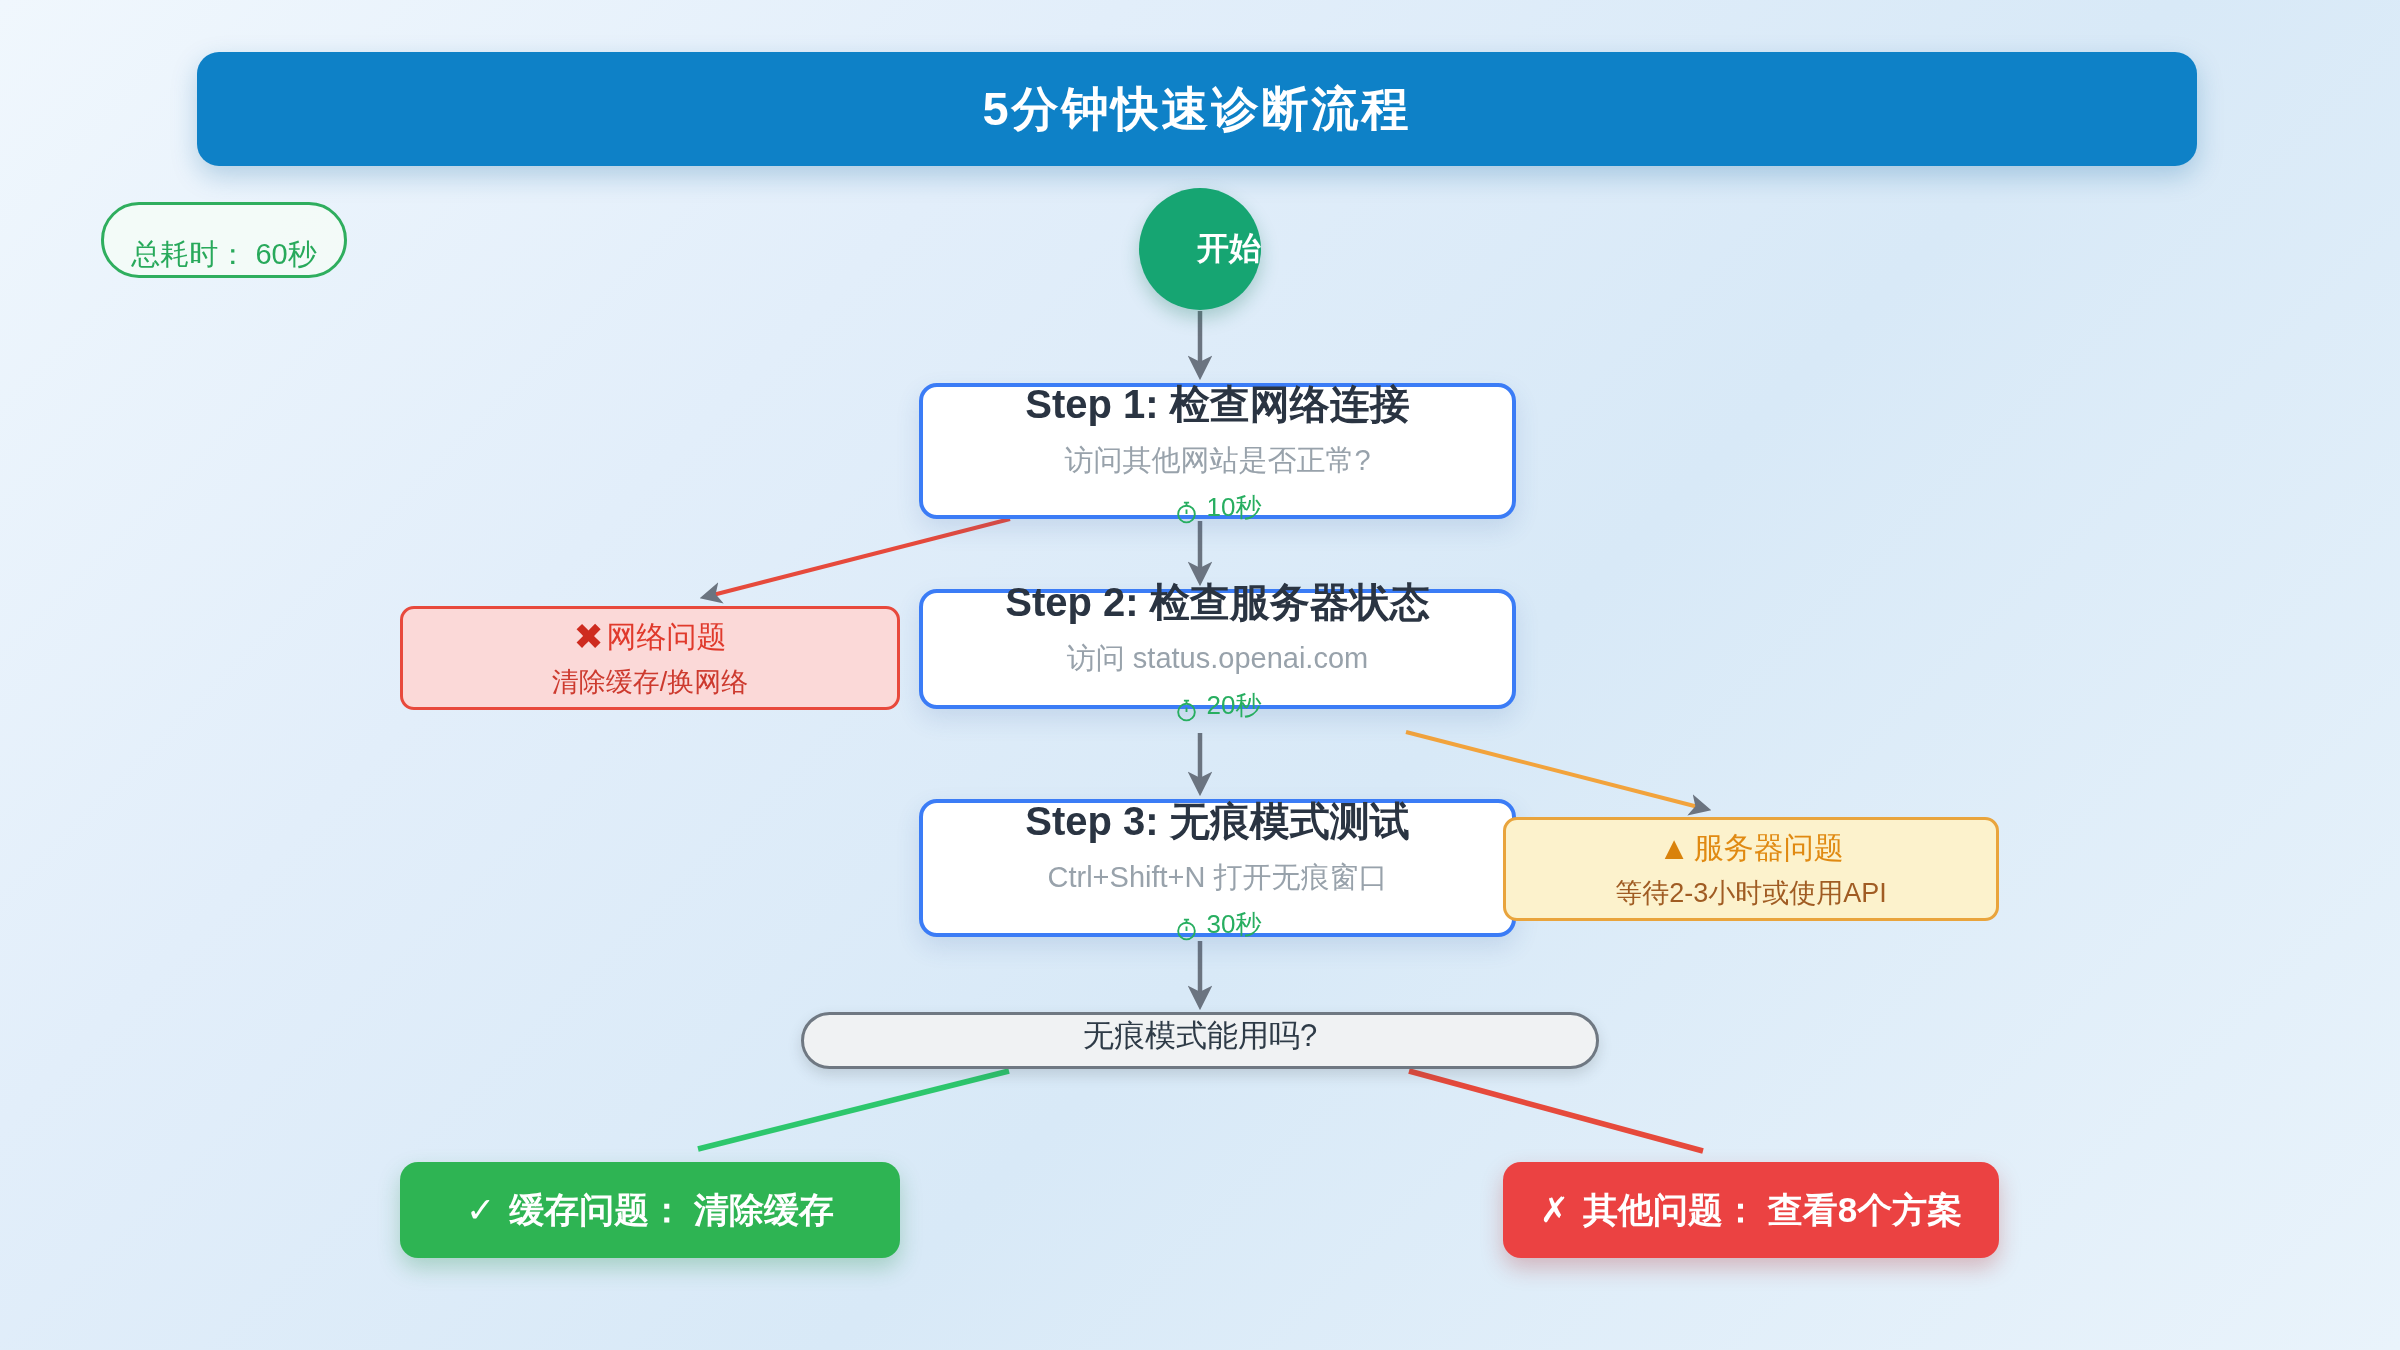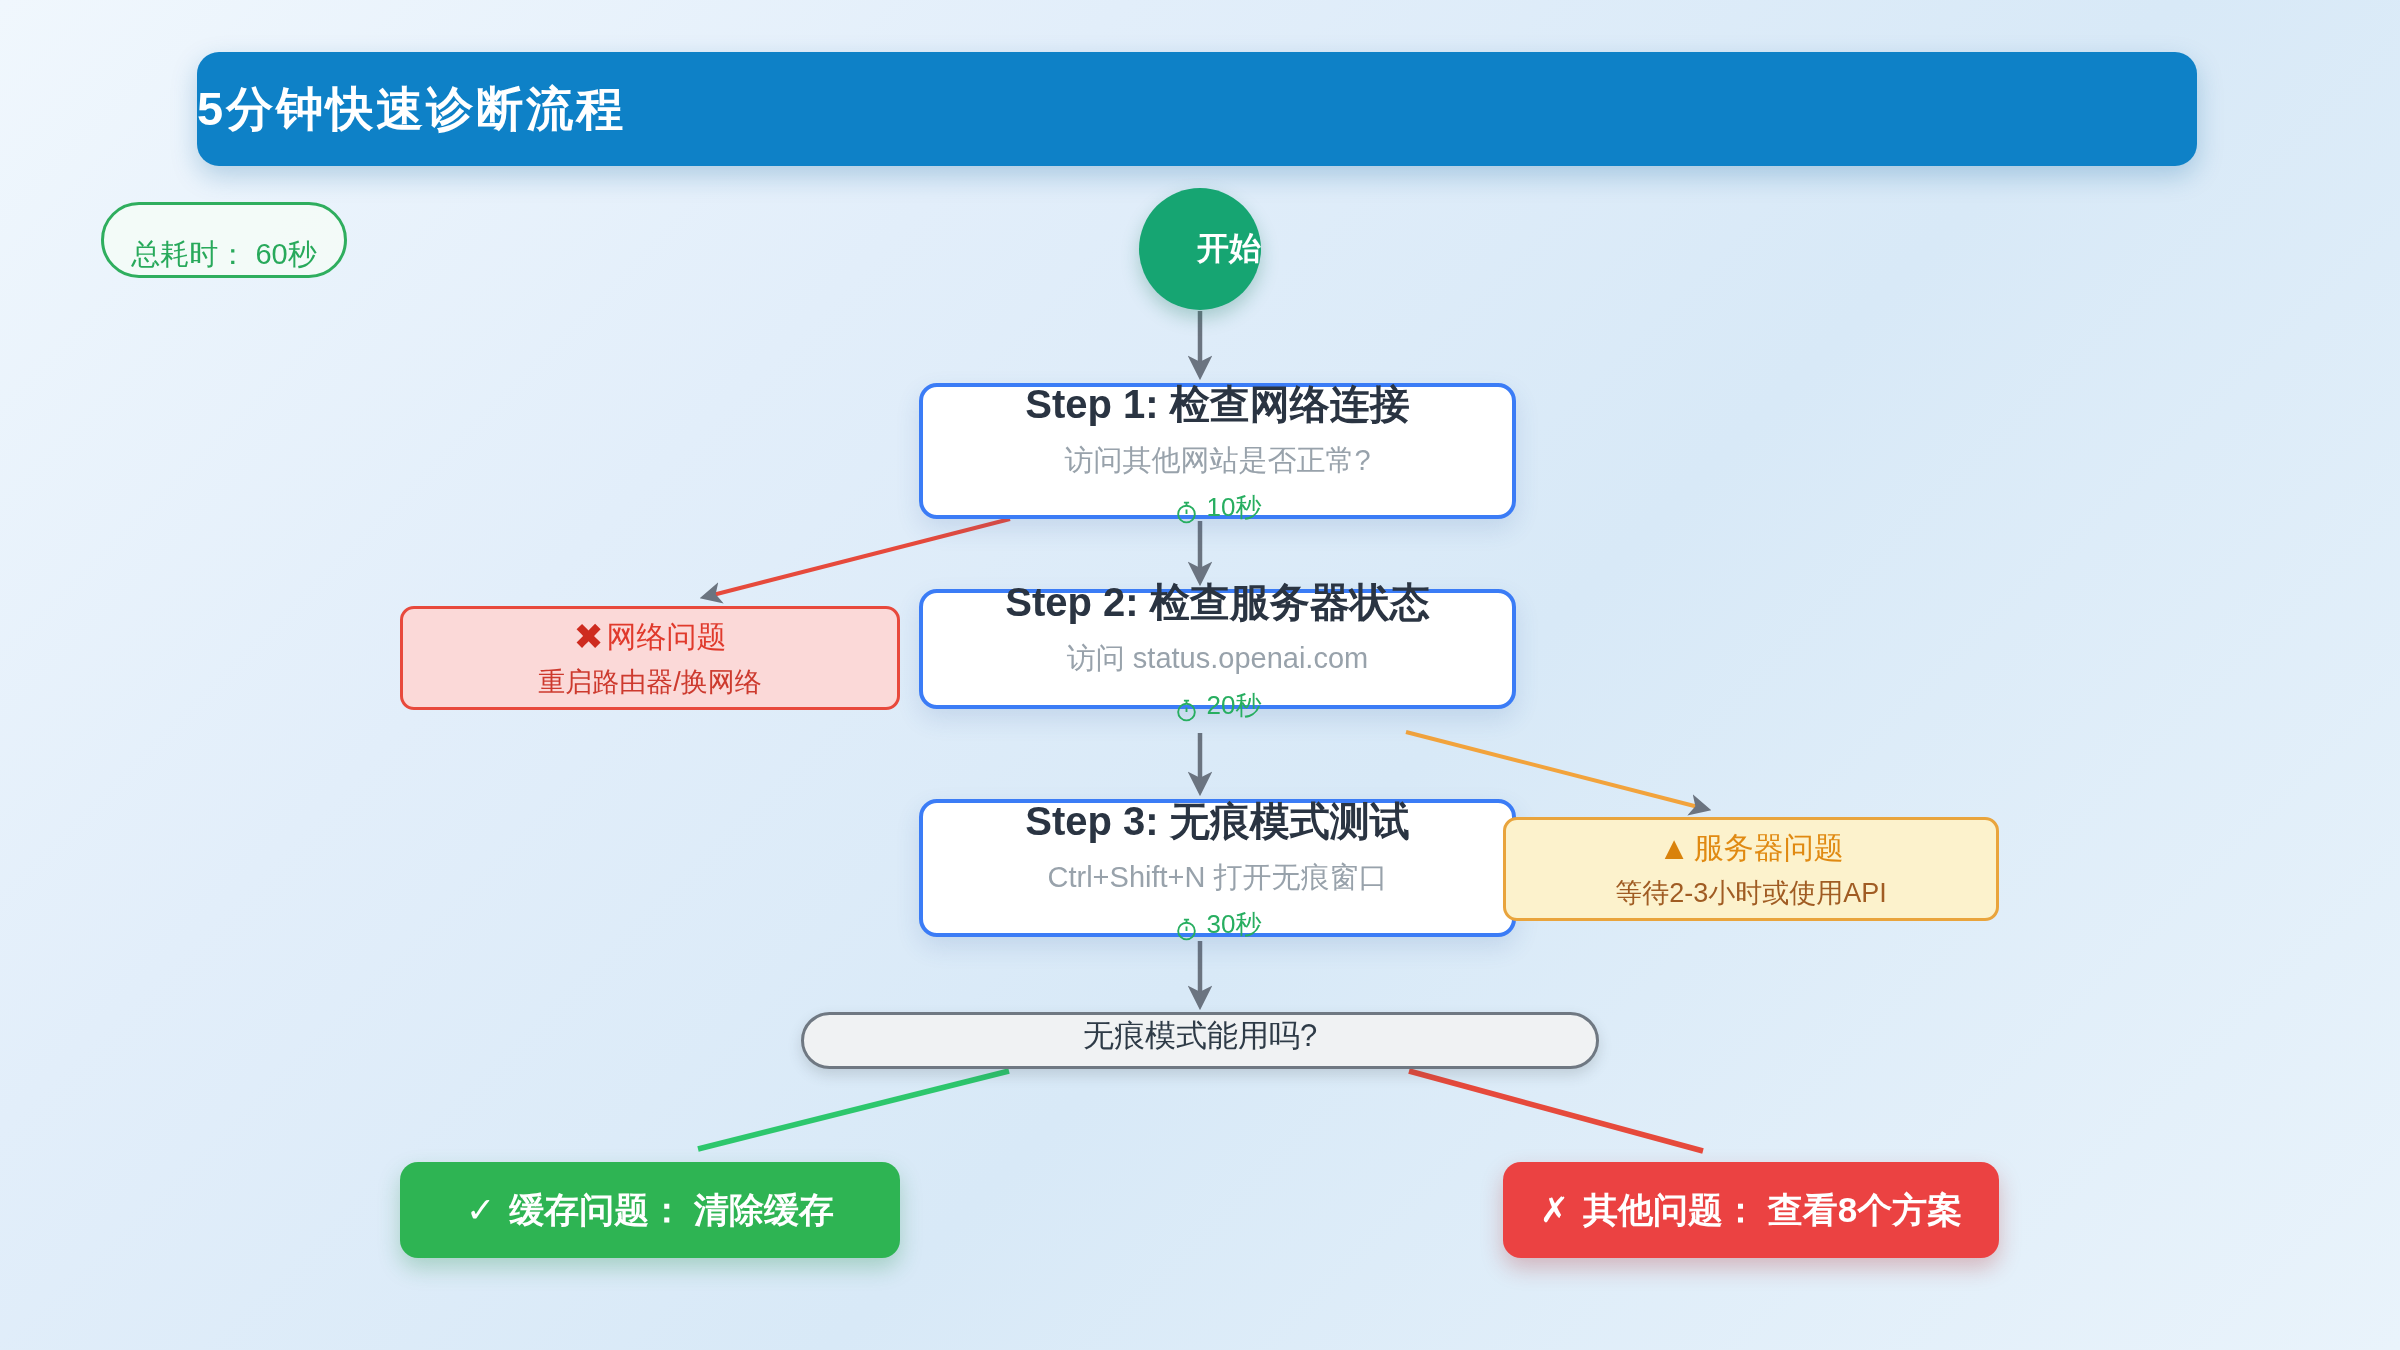--- a/index.html
+++ b/index.html
@@ -6,21 +6,21 @@
   .canvas {
     position:relative; width:2400px; height:1350px; overflow:hidden;
     font-family:"Liberation Sans","DejaVu Sans",sans-serif;
     background:linear-gradient(135deg,#f0f7fd 0%,#e2eefa 30%,#d8e9f7 58%,#e9f3fb 100%);
   }
   .connectors { position:absolute; left:0; top:0; width:2400px; height:1350px; pointer-events:none; }
 
   .header-bar {
     position:absolute; left:197px; top:52px; width:2000px; height:114px;
     background:#0e81c7; border-radius:22px;
-    display:flex; align-items:center; 
+    display:flex; align-items:center; justify-content:center;
     color:#ffffff; font-size:47px; font-weight:bold; letter-spacing:3px;
     box-shadow:0 10px 26px rgba(13,100,160,0.25);
   }
   .badge {
     position:absolute; left:101px; top:202px; width:246px; height:76px; box-sizing:border-box;
     border:3px solid #2fae5e; border-radius:40px; background:rgba(244,251,247,0.85);
     display:flex; align-items:flex-end; justify-content:center;
     color:#28a95b; font-size:29px;
   }
   .start-node {
@@ -144,21 +144,21 @@
       </svg>
       <span>30秒</span>
     </div>
   </div>
 
   <div class="problem-card problem-network">
     <div class="p-title">
       <span class="p-icon">✖</span>
       <span>网络问题</span>
     </div>
-    <div class="p-sub">重启路由器/换网络</div>
+    <div class="p-sub">清除缓存/换网络</div>
   </div>
 
   <div class="problem-card problem-server">
     <div class="p-title">
       <span class="p-icon">▲</span>
       <span>服务器问题</span>
     </div>
     <div class="p-sub">等待2-3小时或使用API</div>
   </div>
 

